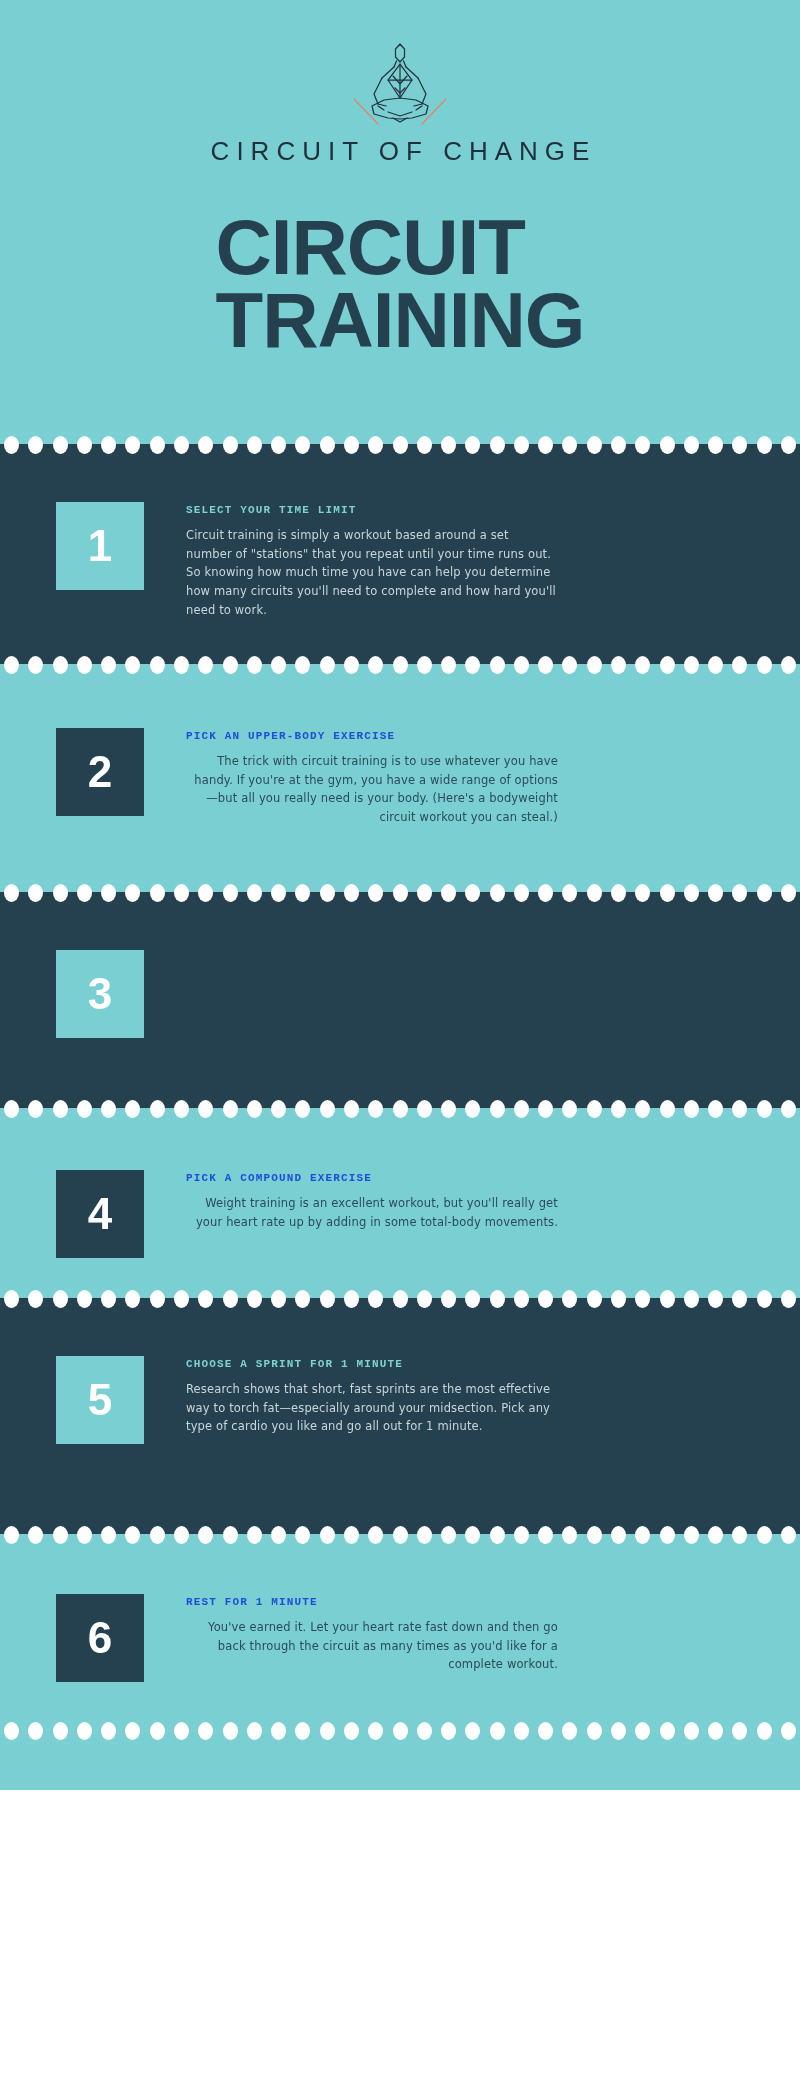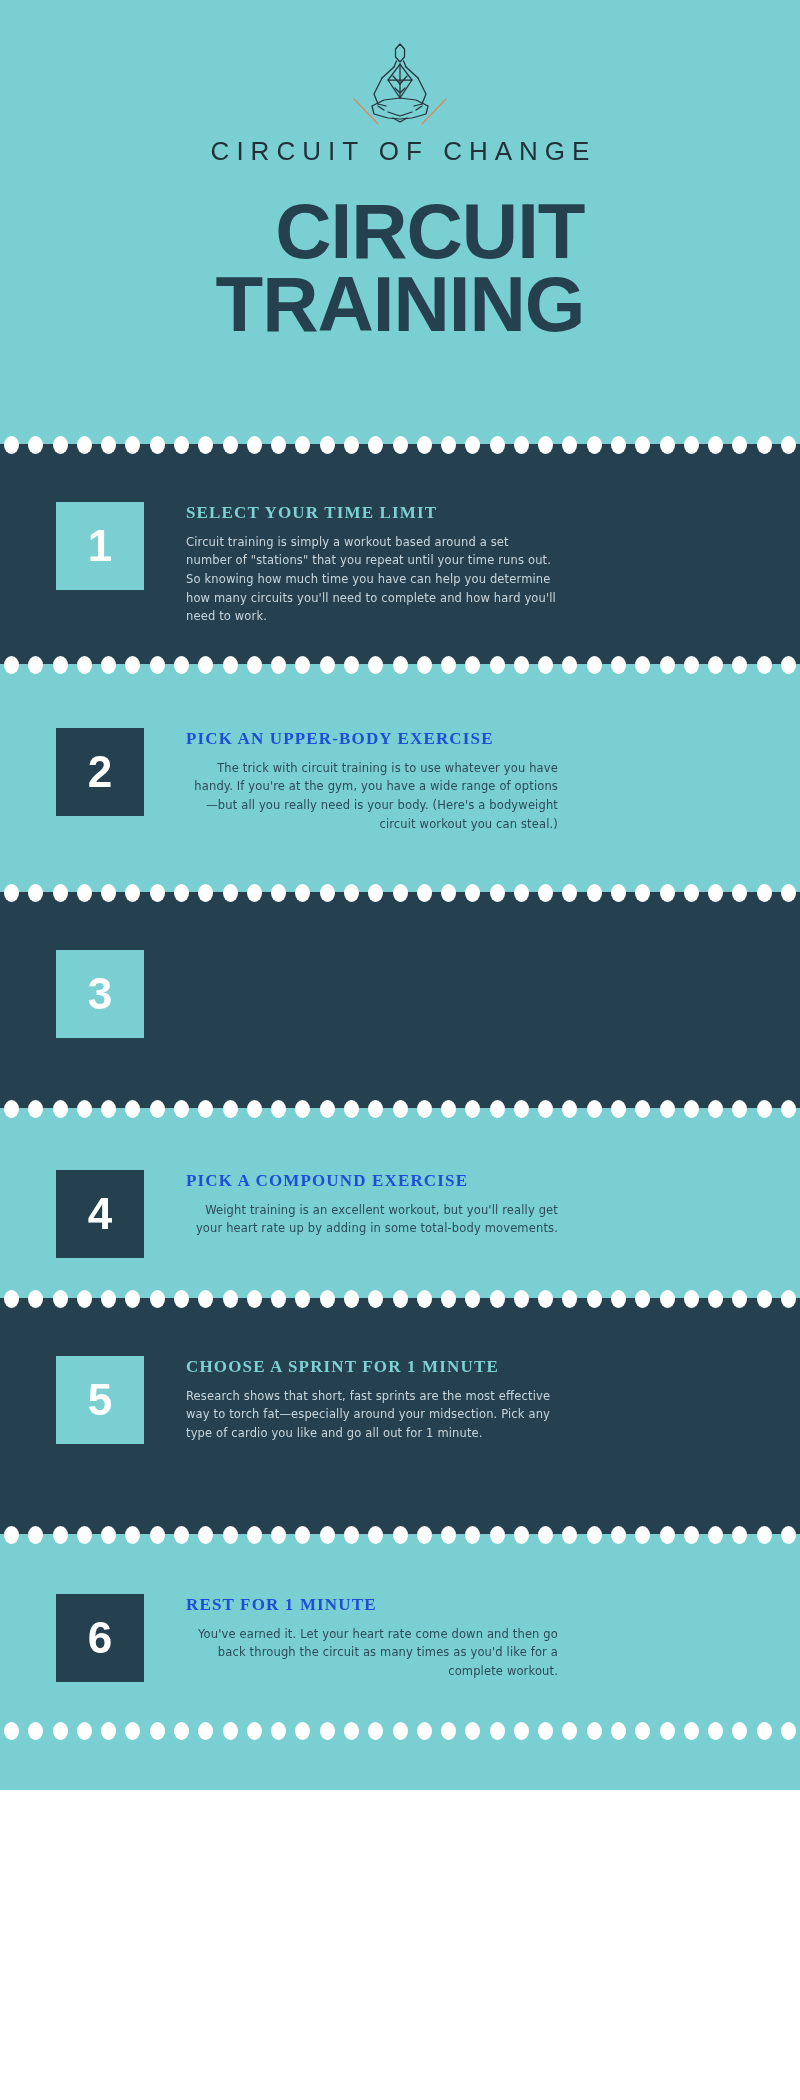--- a/index.html
+++ b/index.html
@@ -27,22 +27,22 @@
   .brand {
     margin-top:4px;
     font-family:"Liberation Sans", sans-serif;
     font-size:26px;
     letter-spacing:7px;
     color:#21303a;
     font-weight:400;
     text-indent:7px;
   }
   .title {
-    margin-top:28px;
-    text-align:right;
+    margin-top:44px;
+    text-align:left;
     font-family:"Liberation Sans", sans-serif;
     font-weight:700;
     font-size:78px;
     line-height:0.94;
     letter-spacing:-1px;
     color:#25414f;
   }
   .title .l2 { display:block; }
 
   
@@ -78,23 +78,23 @@
     font-weight:700;
     font-size:44px;
     line-height:1;
   }
   .step.dark  .badge { background:#7acfd2; color:#ffffff; }
   .step.light .badge { background:#25414f; color:#ffffff; }
 
   .body-col { margin-left:42px; width:372px; padding-top:2px; }
 
   .step-head {
-    font-family:Liberation Serif, serif;
+    font-family:Liberation Mono, monospace;
     font-weight:700;
-    font-size:17px;
+    font-size:11px;
     letter-spacing:1.15px;
     margin-bottom:10px;
     line-height:1.1;
   }
   .step.dark  .step-head { color:#7ed1d4; }
   .step.light .step-head { color:#1d4ed8; }
 
   .step-text {
     font-family:"DejaVu Sans", sans-serif;
     font-size:11.5px;
@@ -395,21 +395,21 @@
           <i></i>
           <i></i>
           <i></i>
           <i></i>
           <i></i>
           <i></i>
         </div>
         <div class="badge">6</div>
         <div class="body-col">
           <div class="step-head">REST FOR 1 MINUTE</div>
-          <div class="step-text">You've earned it. Let your heart rate come down and then go back through the circuit as many times as you'd like for a complete workout.</div>
+          <div class="step-text">You've earned it. Let your heart rate fast down and then go back through the circuit as many times as you'd like for a complete workout.</div>
         </div>
       </div>
       <div class="footer-strip" style="position: relative; height: 60px;">
         <div class="dots" style="top: -9px;">
           <i></i>
           <i></i>
           <i></i>
           <i></i>
           <i></i>
           <i></i>

